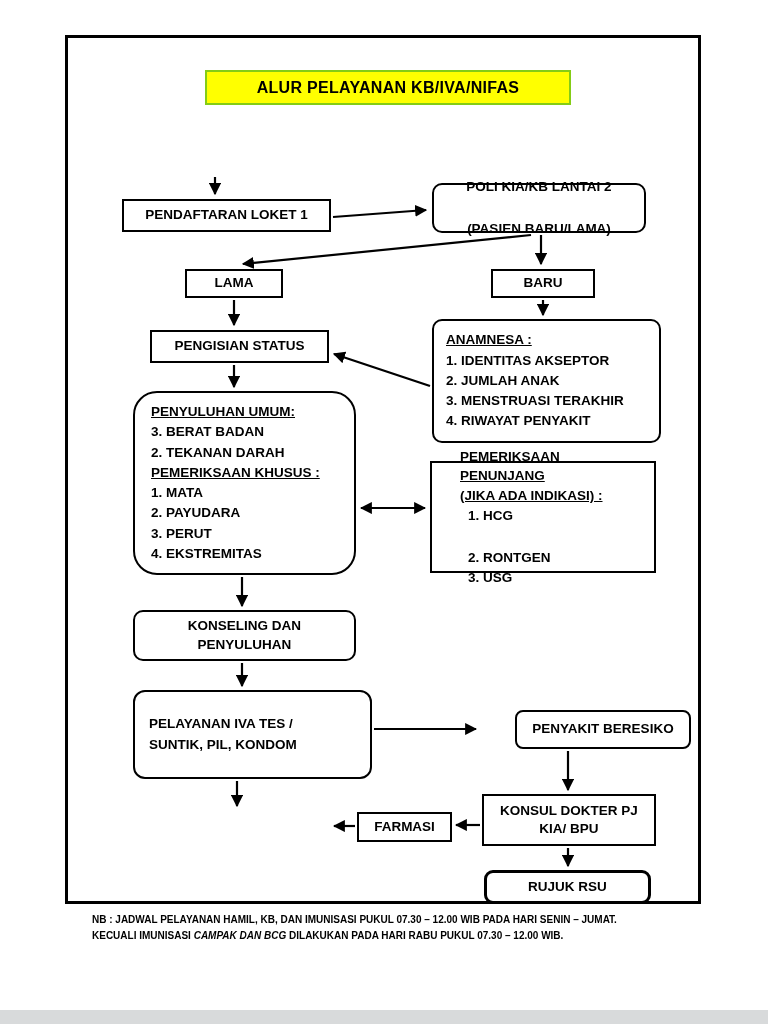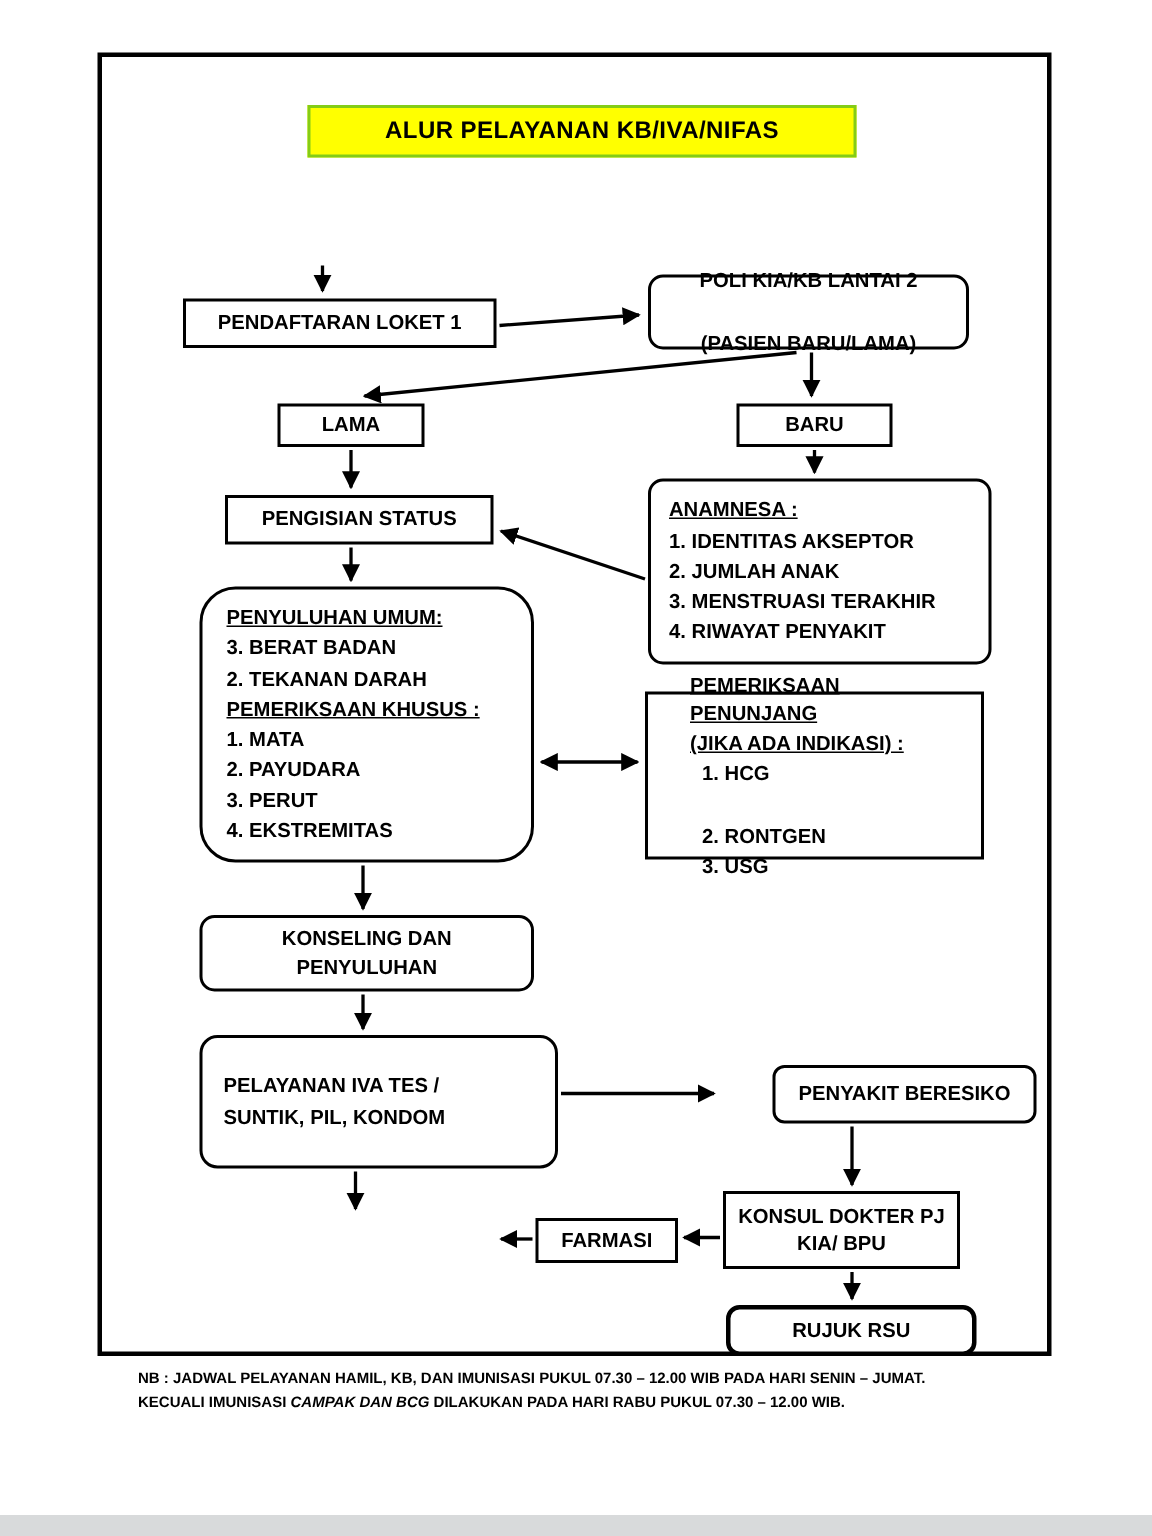--- a/index.html
+++ b/index.html
@@ -111,21 +111,21 @@
 
   <div class="box" style="left:480px; top:710px; width:176px; height:39px; border-radius:8px;margin-left:35px;">
     <span>PENYAKIT BERESIKO</span>
   </div>
 
 
   <div class="box" style="left:357px; top:812px; width:95px; height:30px;">
     <span>FARMASI</span>
   </div>
 
-  <div class="box" style="left:482px; top:794px; width:158px; height:52px;">
+  <div class="box" style="left:482px; top:794px; width:174px; height:52px;">
     <span>KONSUL DOKTER PJ</span>
     <span>KIA/ BPU</span>
   </div>
 
   <div class="box thick" style="left:484px; top:870px; width:167px; height:34px;">
     <span>RUJUK RSU</span>
   </div>
 
   <svg class="arrows" viewBox="0 0 768 1024">
     <defs>

